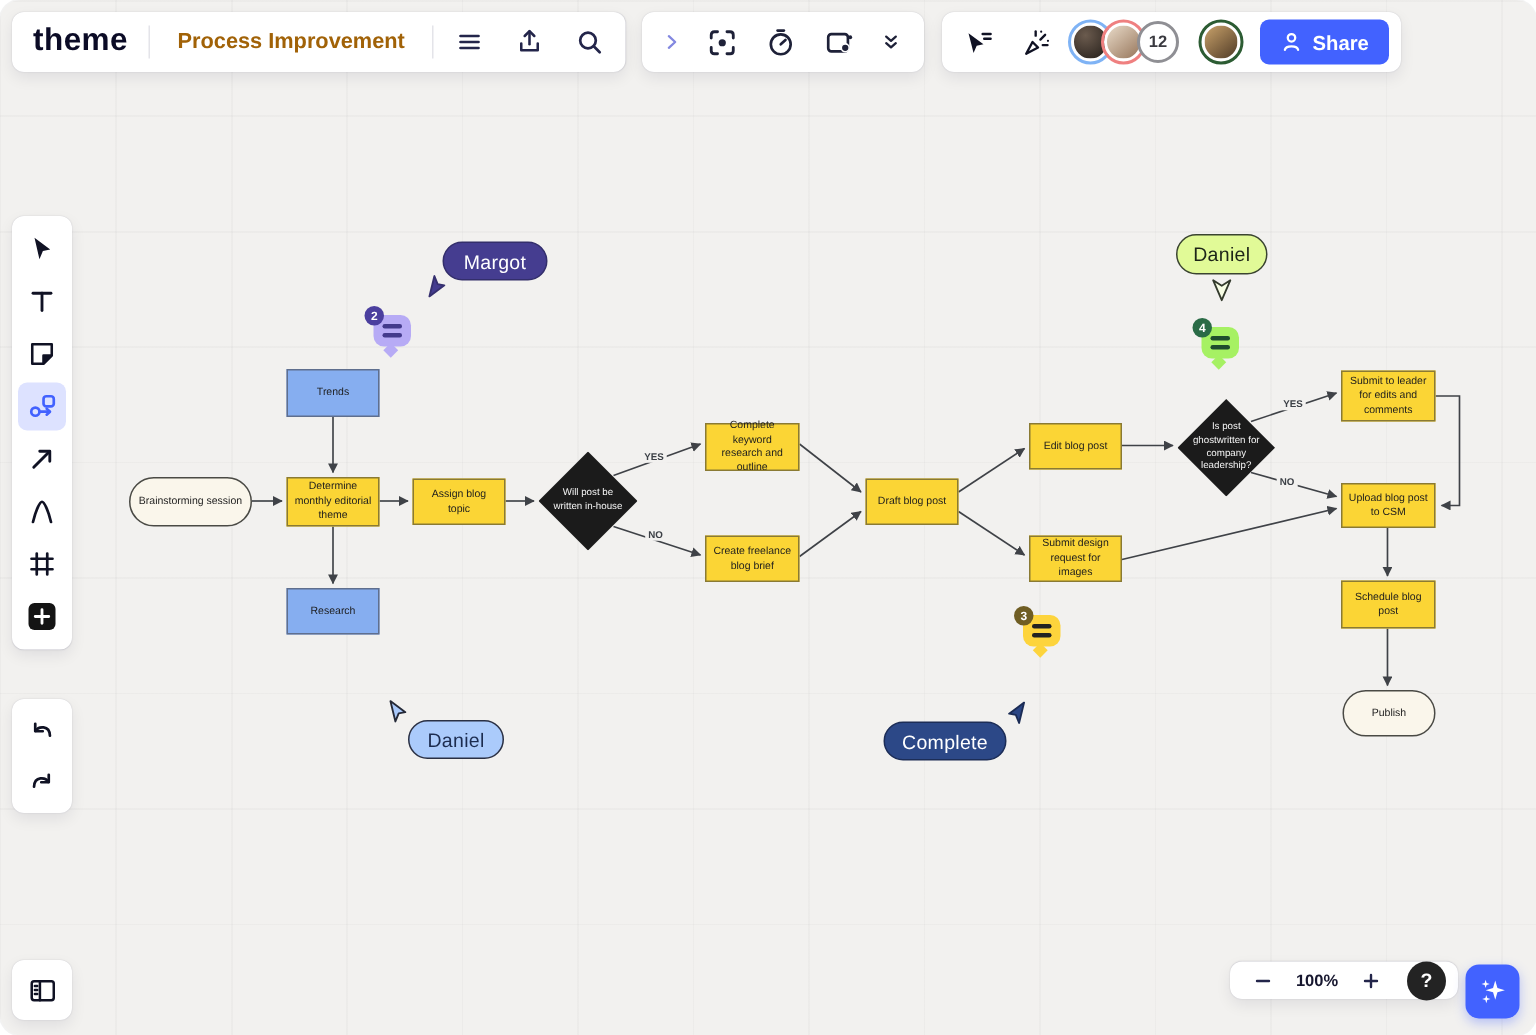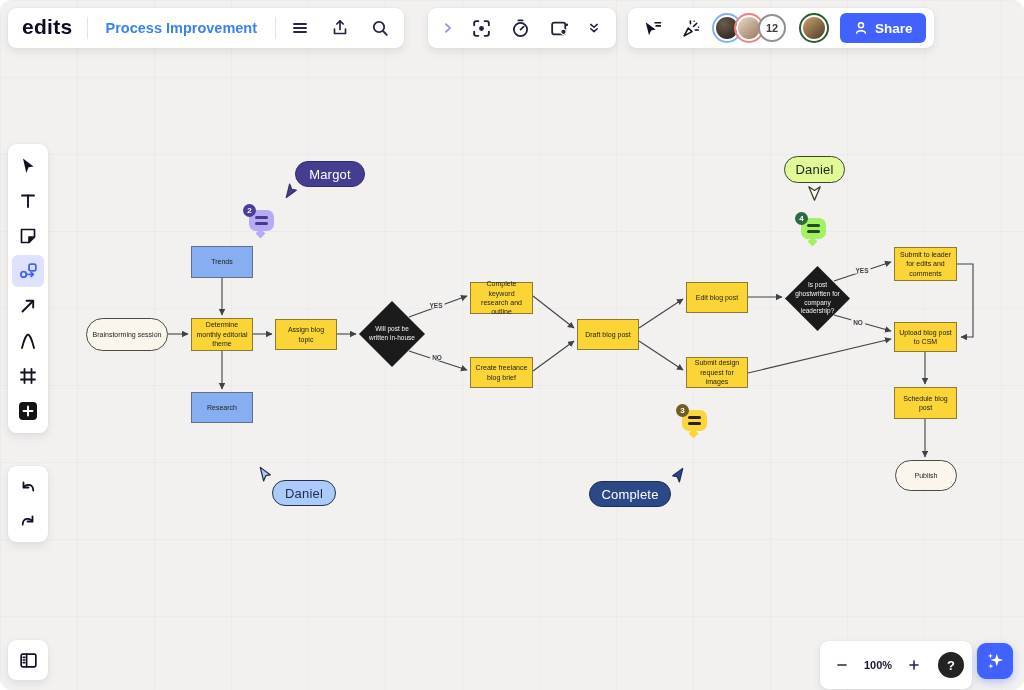--- a/index.html
+++ b/index.html
@@ -20,21 +20,21 @@
     position:absolute; background:#fff; border-radius:8px;
     box-shadow:0 4px 10px rgba(5,0,56,0.08), 0 0 1px rgba(5,0,56,0.18);
     display:flex; align-items:center;
   }
   .iconbtn { width:32px; height:32px; border-radius:6px; display:flex; align-items:center; justify-content:center; color:#1e2138; cursor:pointer; }
   .vdiv { width:1px; height:22px; background:#e4e4e9; }
 
   
   #tl-card { left:8px; top:8px; height:40px; padding:0 8px; gap:8px; }
   #logo { font-size:21px; font-weight:800; color:#0b0b26; letter-spacing:0.3px; padding:0 6px 3px 6px; }
-  #board-title { font-size:14.5px; font-weight:700; color:#3b82f6; padding:0 10px; white-space:nowrap; }
+  #board-title { font-size:14.5px; font-weight:700; color:#a16207; padding:0 10px; white-space:nowrap; }
 
   
   #tm-card { left:428px; top:8px; height:40px; padding:0 10px; gap:7px; }
 
   
   #tr-card { left:628px; top:8px; height:40px; padding:0 8px; gap:7px; }
   .avatars { display:flex; align-items:center; }
   .avatar { width:26px; height:26px; border-radius:50%; border:2px solid #fff; position:relative; }
   .avatar .ring { position:absolute; inset:-4px; border-radius:50%; border:2px solid; }
   .avatar.overlap { margin-left:-4px; }
@@ -48,21 +48,21 @@
   #share-btn .lbl { color:#fff; font-size:13.5px; font-weight:700; }
 
   
   #lt-card { left:8px; top:144px; width:40px; flex-direction:column; padding:6px 0; gap:3px; }
   #lt-card .iconbtn { width:32px; height:32px; }
   #lt-card .iconbtn.selected { background:#DDE2FF; color:#4262FF; }
   #undo-card { left:8px; top:466px; width:40px; flex-direction:column; padding:5px 0; gap:2px; }
   #bl-card { left:8px; top:640px; width:40px; height:40px; justify-content:center; }
 
   
-  #zoom-card { left:820px; top:641px; height:48px; padding:0 8px; gap:4px; }
+  #zoom-card { left:820px; top:641px; height:25px; padding:0 8px; gap:4px; }
   #zoom-level { font-size:11px; font-weight:700; color:#17172f; width:36px; text-align:center; }
   #help-btn { width:26px; height:26px; border-radius:50%; background:#232323; color:#fff; display:flex; align-items:center; justify-content:center; font-size:13px; font-weight:700; margin-left:6px; cursor:pointer;}
   #ai-btn { position:absolute; left:977px; top:643px; width:36px; height:36px; border-radius:9px; background:#4262FF; display:flex; align-items:center; justify-content:center; cursor:pointer; box-shadow:0 3px 8px rgba(66,98,255,0.35); }
 
   
   .node { position:absolute; display:flex; align-items:center; justify-content:center; text-align:center;
           font-size:7px; line-height:1.35; color:#1d1d1d; padding:2px 4px; }
   .node.rect-yellow { background:#FBD535; border:1px solid #8a7a33; }
   .node.rect-blue   { background:#86AEF0; border:1px solid #5f6f8e; }
   .node.oval  { background:#FAF6EB; border:1px solid #4a4a45; border-radius:999px; }
@@ -179,21 +179,21 @@
         </svg>
         <div class="name-pill" style="left: 589px; top: 481px; width: 82px; height: 26px; background: rgb(44, 72, 135); border: 1.5px solid rgb(28, 45, 87); color: rgb(255, 255, 255);">Complete</div>
         <svg width="19" height="19" viewBox="0 0 20 20" class="cursor-svg" style="left: 256px; top: 465px;">
           <path d="M4.5 2.5 L15 10.3 L10.3 11.2 L8 16.8 Z" fill="#A9C9FA" stroke="#252a38" stroke-width="1.3" stroke-linejoin="round"></path>
         </svg>
         <div class="name-pill" style="left: 272px; top: 480px; width: 64px; height: 26px; background: rgb(171, 203, 251); border: 1.5px solid rgb(42, 48, 68); color: rgb(28, 44, 79);">Daniel</div>
       </div>
   </div>
 
   <div class="card" id="tl-card">
-    <div id="logo">edits</div>
+    <div id="logo">theme</div>
     <div class="vdiv"></div>
     <div id="board-title">Process Improvement</div>
     <div class="vdiv"></div>
     <div class="iconbtn">
       <svg width="20" height="20" viewBox="0 0 20 20" fill="none" stroke="#23254a" stroke-width="1.8" stroke-linecap="round">
           <path d="M4 6 H16 M4 10 H16 M4 14 H16"></path>
         </svg>
     </div>
     <div class="iconbtn">
       <svg width="20" height="20" viewBox="0 0 20 20" fill="none" stroke="#23254a" stroke-width="1.7" stroke-linecap="round" stroke-linejoin="round">

